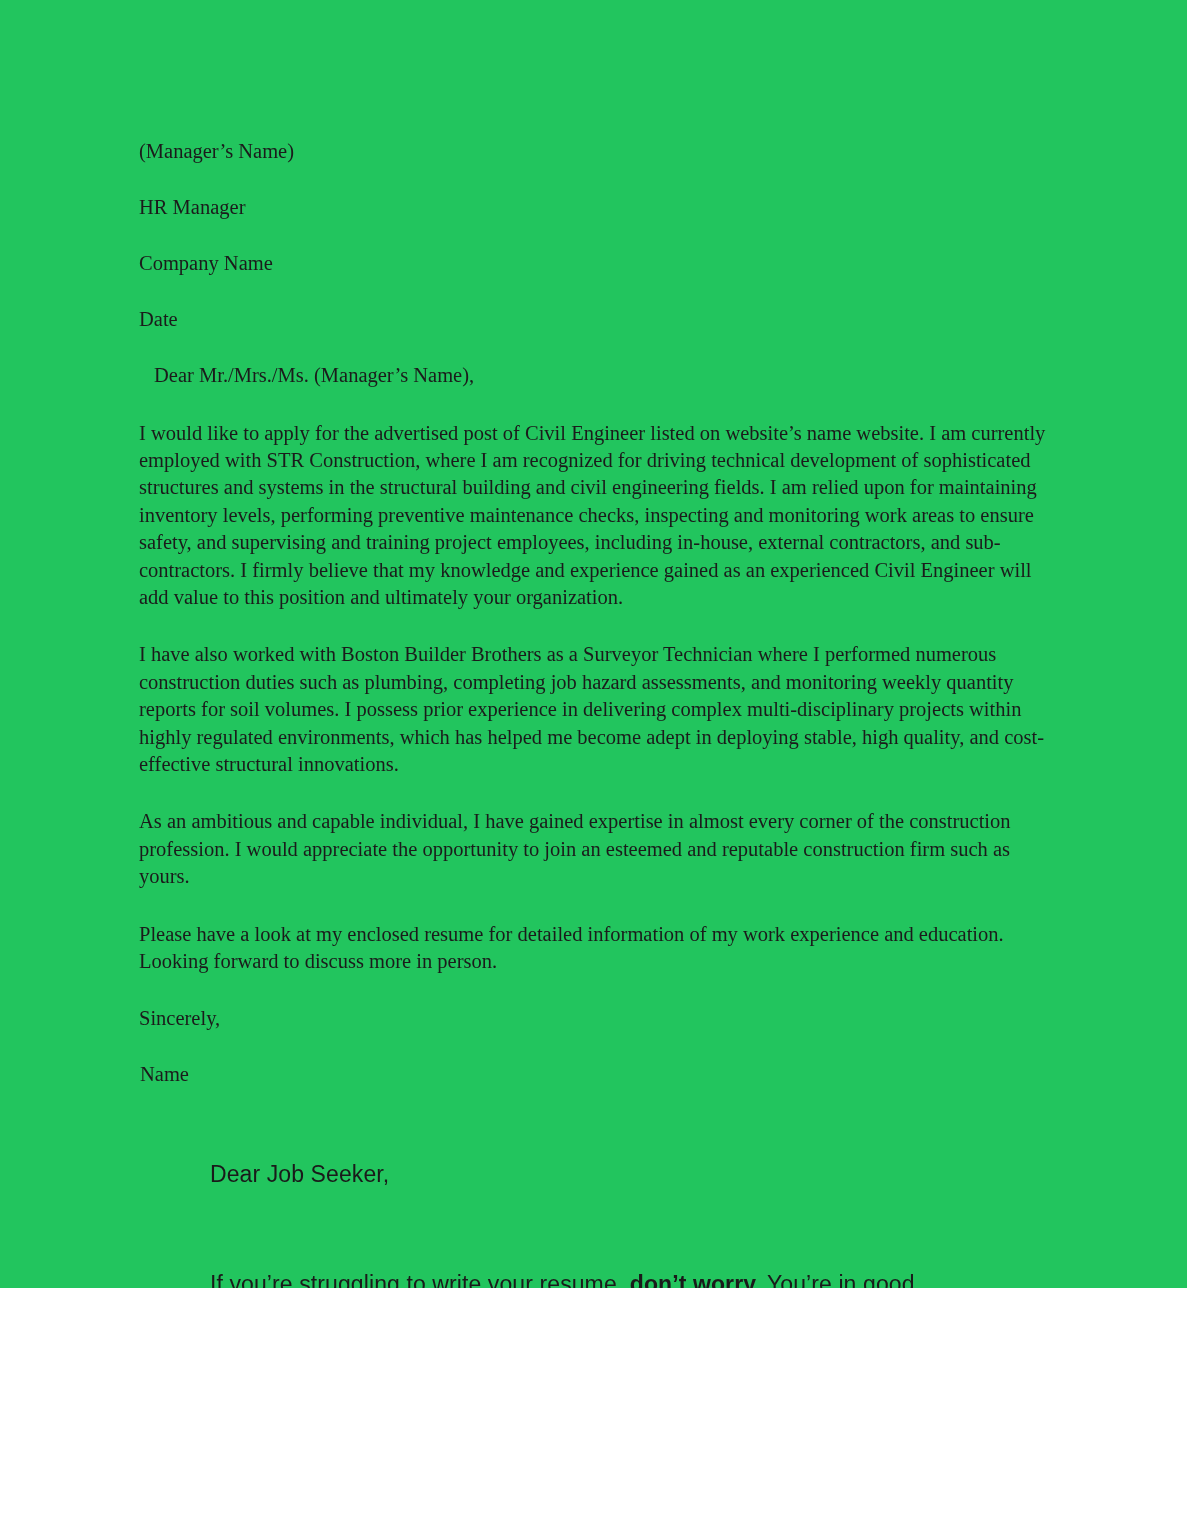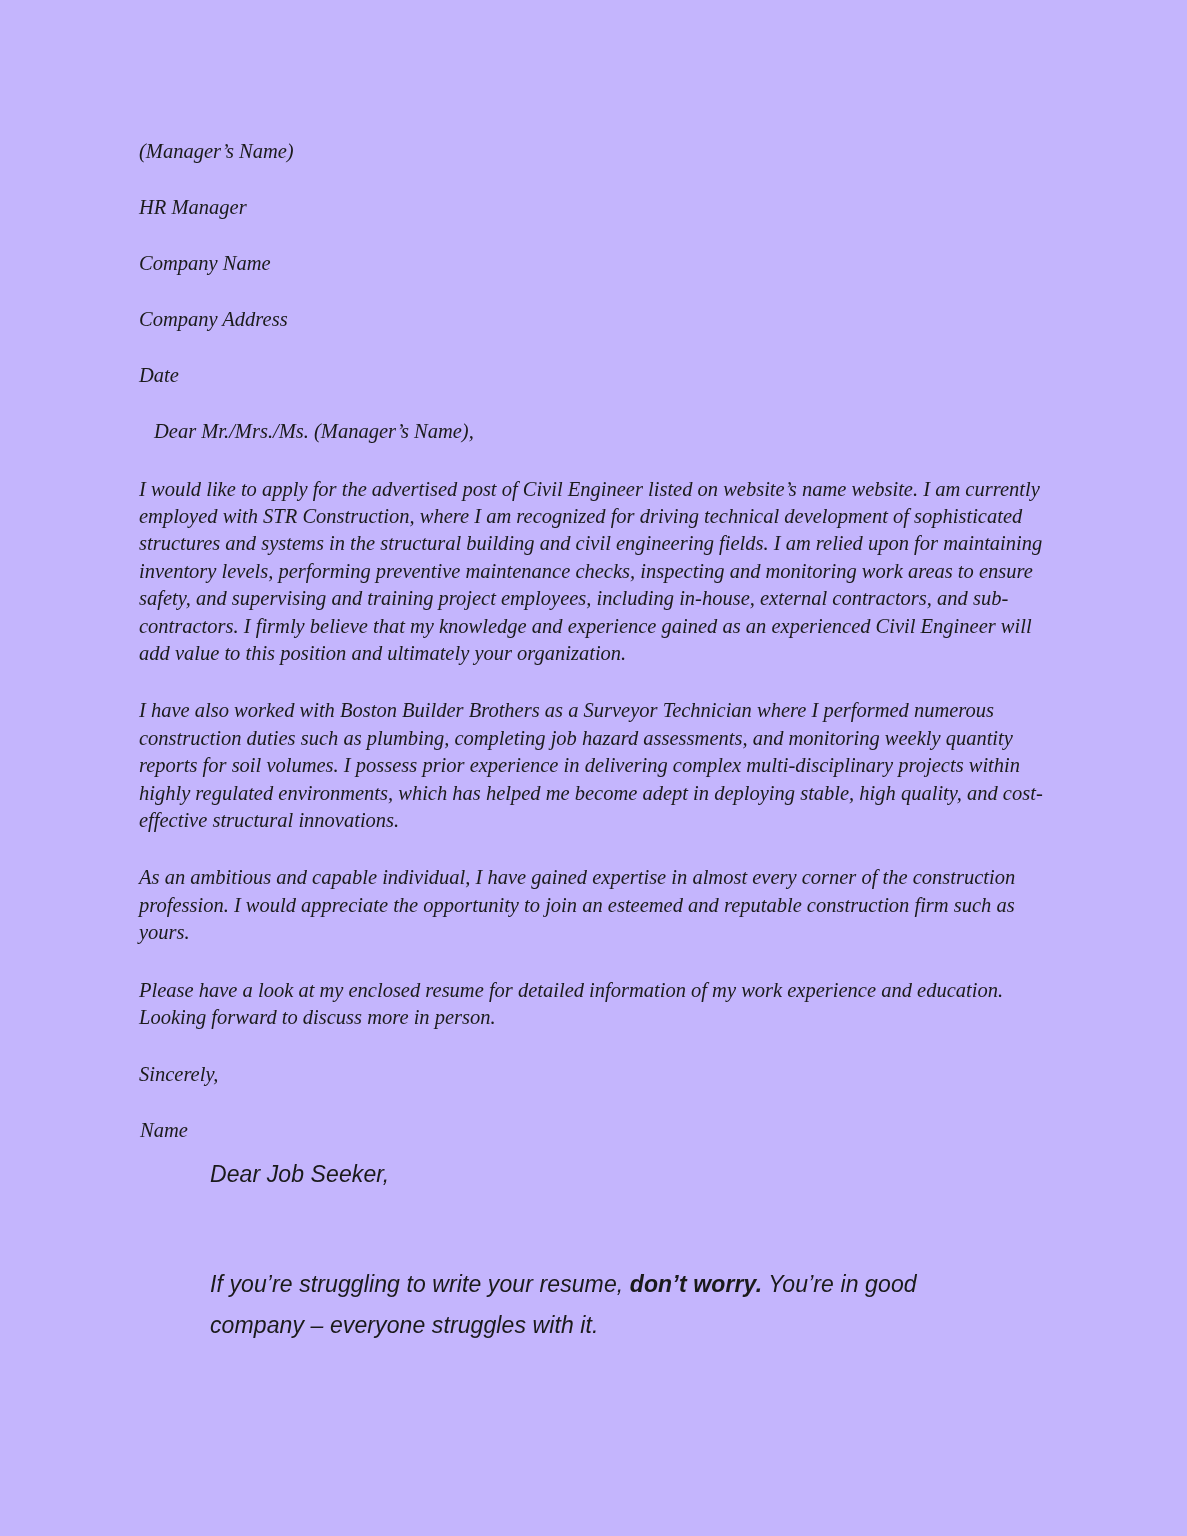--- a/index.html
+++ b/index.html
@@ -4,25 +4,24 @@
 <style>
   html, body {
     margin: 0;
     padding: 0;
     background: #ffffff;
   }
 
   .page {
     position: relative;
     width: 1187px;
-    height: 1536px;
-    background: #c4b5fd;
+    height: 1288px;
+    background: #22c55e;
     overflow: hidden;
     box-sizing: border-box;
-    font-style: italic;
   }
 
   
   .letter {
     position: absolute;
     left: 139px;
     top: 138px;
     width: 913px;
     font-family: "Liberation Serif", "DejaVu Serif", serif;
     font-size: 20.5px;
@@ -93,21 +92,20 @@
 </head>
 <body>
 
 <div class="page">
 
   <div class="letter">
 
     <p class="addr-line">(Manager’s Name)</p>
     <p class="addr-line">HR Manager</p>
     <p class="addr-line">Company Name</p>
-    <p class="addr-line">Company Address</p>
     <p class="addr-line">Date</p>
 
     <p class="salutation">Dear Mr./Mrs./Ms. (Manager’s Name),</p>
 
     <p class="body-para">I would like to apply for the advertised post of Civil Engineer listed on website’s name website. I am currently employed with STR Construction, where I am recognized for driving technical development of sophisticated structures and systems in the structural building and civil engineering fields. I am relied upon for maintaining inventory levels, performing preventive maintenance checks, inspecting and monitoring work areas to ensure safety, and supervising and training project employees, including in-house, external contractors, and sub-contractors. I firmly believe that my knowledge and experience gained as an experienced Civil Engineer will add value to this position and ultimately your organization.</p>
     <p class="body-para">I have also worked with Boston Builder Brothers as a Surveyor Technician where I performed numerous construction duties such as plumbing, completing job hazard assessments, and monitoring weekly quantity reports for soil volumes. I possess prior experience in delivering complex multi-disciplinary projects within highly regulated environments, which has helped me become adept in deploying stable, high quality, and cost-effective structural innovations.</p>
     <p class="body-para">As an ambitious and capable individual, I have gained expertise in almost every corner of the construction profession. I would appreciate the opportunity to join an esteemed and reputable construction firm such as yours.</p>
     <p class="body-para">Please have a look at my enclosed resume for detailed information of my work experience and education. Looking forward to discuss more in person.</p>
 
     <p class="closing-line">Sincerely,</p>

